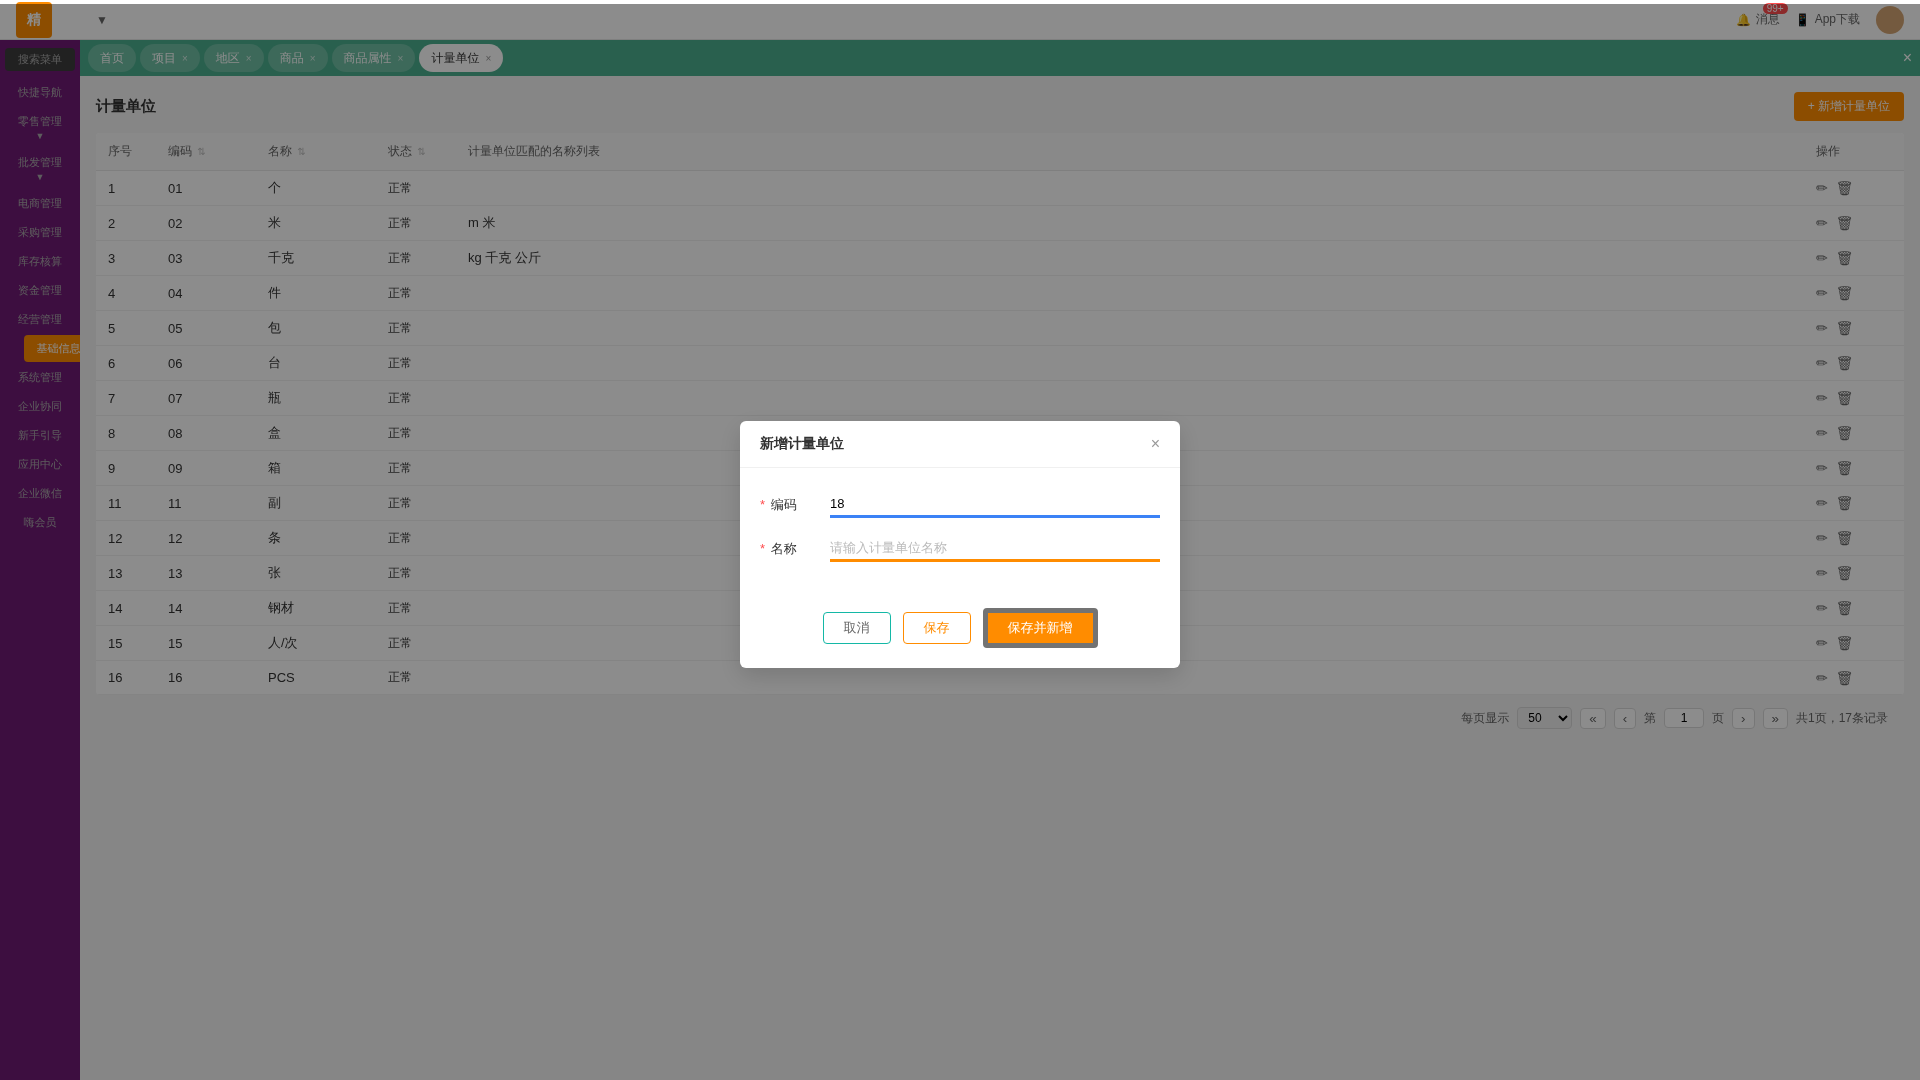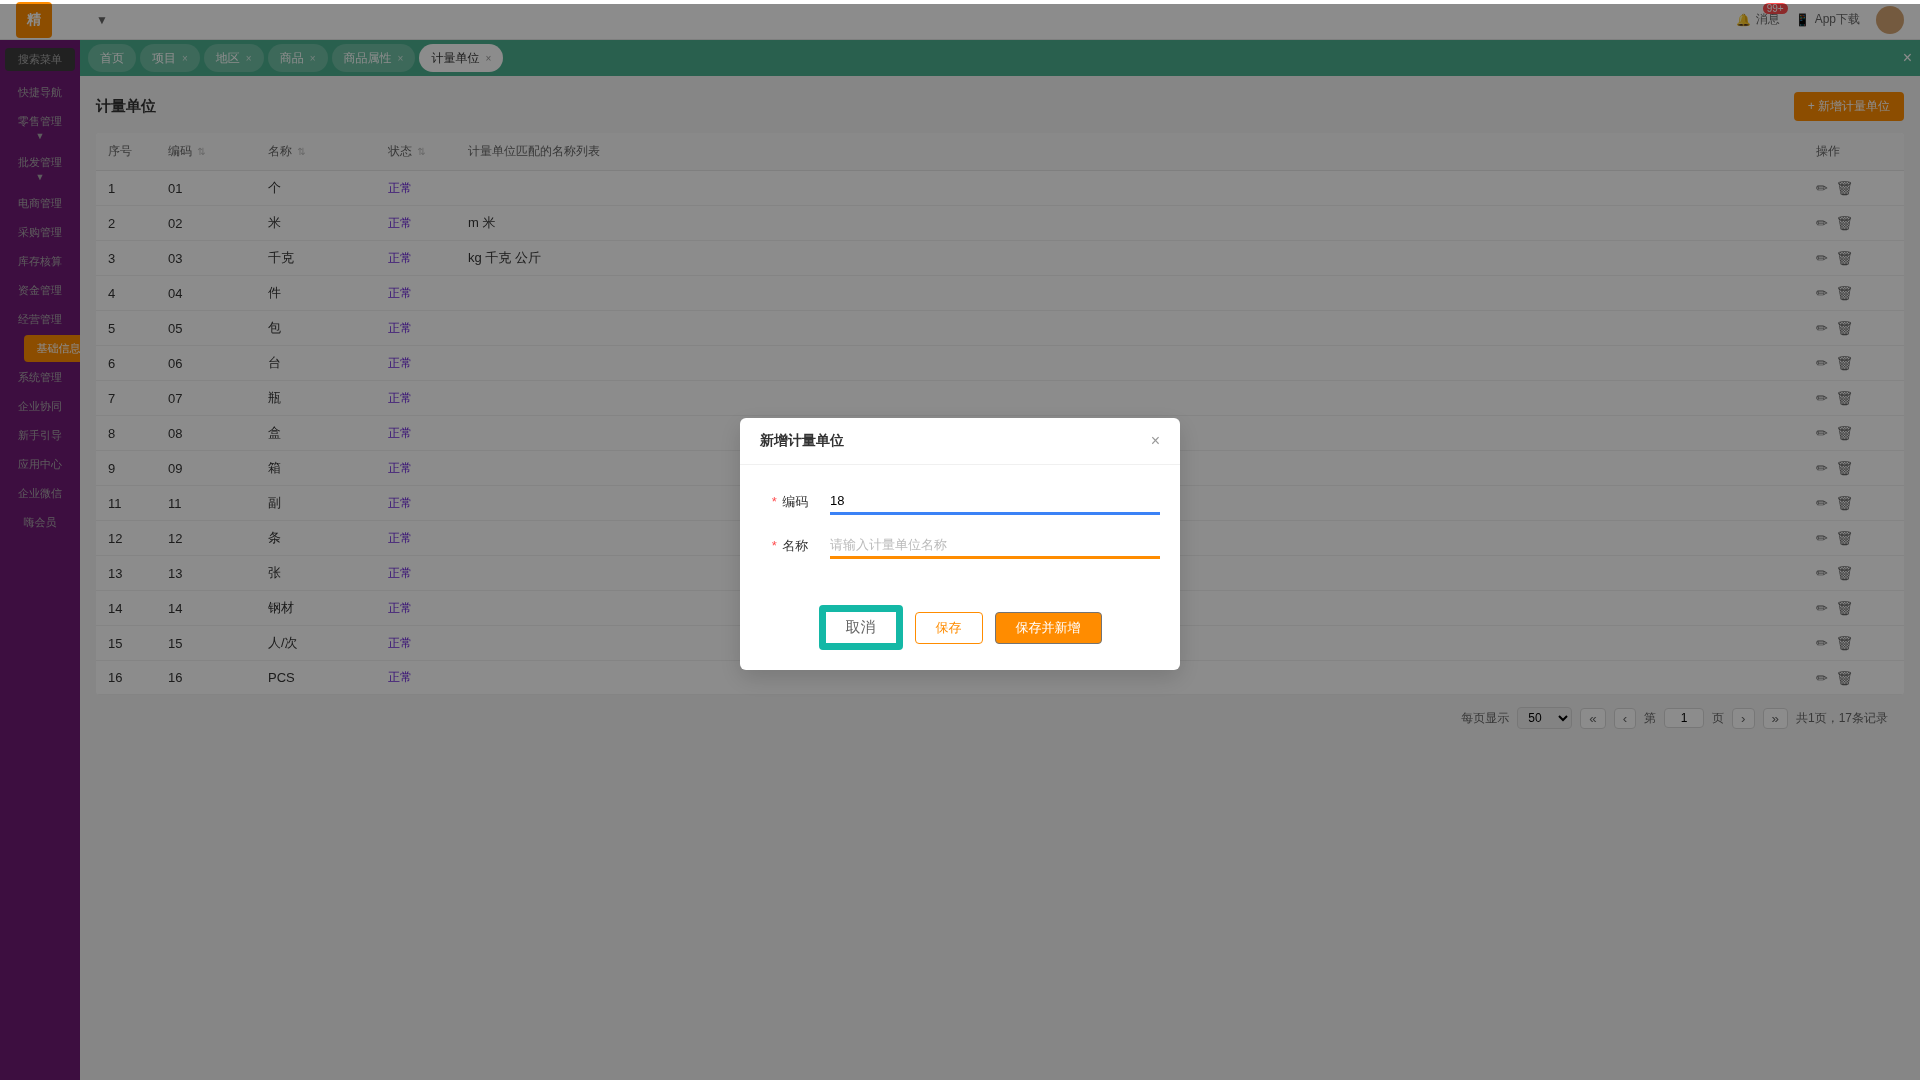--- a/index.html
+++ b/index.html
@@ -40,48 +40,48 @@
     .page-header { display: flex; align-items: center; justify-content: space-between; margin-bottom: 12px; }
     .page-title { font-size: 15px; font-weight: 600; color: #333; }
     .add-btn { background: #ff8c00; color: white; border: none; border-radius: 4px; padding: 6px 14px; font-size: 12px; cursor: pointer; }
 
     
     .table-container { background: white; border-radius: 4px; overflow: hidden; }
     table { width: 100%; border-collapse: collapse; }
     thead tr { background: #fafafa; }
     th { padding: 10px 12px; text-align: left; font-size: 12px; color: #666; font-weight: normal; border-bottom: 1px solid #e8e8e8; }
     td { padding: 8px 12px; font-size: 13px; color: #333; border-bottom: 1px solid #f0f0f0; }
-    .status-normal { color: #6d28d9; font-size: 12px; }
+    .status-normal { color: #404040; font-size: 12px; }
     .action-btns { display: flex; gap: 8px; }
     .action-edit { color: #666; cursor: pointer; font-size: 14px; }
     .action-delete { color: #666; cursor: pointer; font-size: 14px; }
 
     
     .pagination { display: flex; align-items: center; justify-content: flex-end; padding: 12px 16px; gap: 8px; font-size: 12px; color: #666; }
     .page-select { border: 1px solid #d9d9d9; border-radius: 4px; padding: 2px 6px; font-size: 12px; }
     .page-btn { border: 1px solid #d9d9d9; background: white; border-radius: 4px; padding: 2px 8px; cursor: pointer; color: #666; }
     .page-input { border: 1px solid #d9d9d9; border-radius: 4px; padding: 2px 6px; width: 40px; text-align: center; font-size: 12px; }
 
     
     .modal-overlay { position: fixed; top: 4px; left: 0; width: 100%; height: 100%; background: rgba(0,0,0,0.45); display: flex; align-items: center; justify-content: center; z-index: 1000; }
     .modal { background: white; border-radius: 6px; width: 440px; box-shadow: 0 8px 24px rgba(0,0,0,0.15); }
     .modal-header { display: flex; align-items: center; justify-content: space-between; padding: 14px 20px; border-bottom: 1px solid #f0f0f0; }
     .modal-title { font-size: 14px; font-weight: 600; color: #333; }
     .modal-close { color: #999; cursor: pointer; font-size: 16px; }
     .modal-body { padding: 24px 20px 16px; }
     .form-row { display: flex; align-items: center; margin-bottom: 18px; }
-    .form-label { width: 60px; text-align: center; color: #333; font-size: 13px; margin-right: 10px; }
+    .form-label { width: 60px; text-align: left; color: #333; font-size: 13px; margin-right: 10px; }
     .form-required { color: #ff4d4f; margin-right: 2px; }
     .form-input { flex: 1; border: none; border-bottom: 3px solid #3b82f6; padding: 4px 0; font-size: 13px; outline: none; color: #000000; }
     .form-input.active-border { border-bottom-color: #ff8c00; }
     .form-input::placeholder { color: #bbb; }
     .modal-footer { display: flex; align-items: center; justify-content: center; gap: 12px; padding: 12px 20px 20px; }
-    .btn-cancel { border: 7px solid #14b8a6; background: white; border-radius: 4px; padding: 6px 20px; font-size: 15px; color: #666; cursor: pointer; }
+    .btn-cancel { border: 1px solid #14b8a6; background: white; border-radius: 4px; padding: 6px 20px; font-size: 13px; color: #666; cursor: pointer; }
     .btn-save { border: 1px solid #ff8c00; background: white; border-radius: 4px; padding: 6px 20px; font-size: 13px; color: #ff8c00; cursor: pointer; }
-    .btn-save-continue { background: #ff8c00; border: 1px solid #737373; border-radius: 4px; padding: 6px 20px; font-size: 13px; color: white; cursor: pointer; }
+    .btn-save-continue { background: #ff8c00; border: 5px solid #737373; border-radius: 4px; padding: 6px 20px; font-size: 13px; color: white; cursor: pointer; }
 
     .col-seq { width: 60px; }
     .col-code { width: 100px; }
     .col-name { width: 120px; }
     .col-status { width: 80px; }
     .col-match { width: auto; }
     .col-action { width: 100px; }
 
     .sort-icon { font-size: 10px; color: #bbb; margin-left: 2px; }
   </style>

